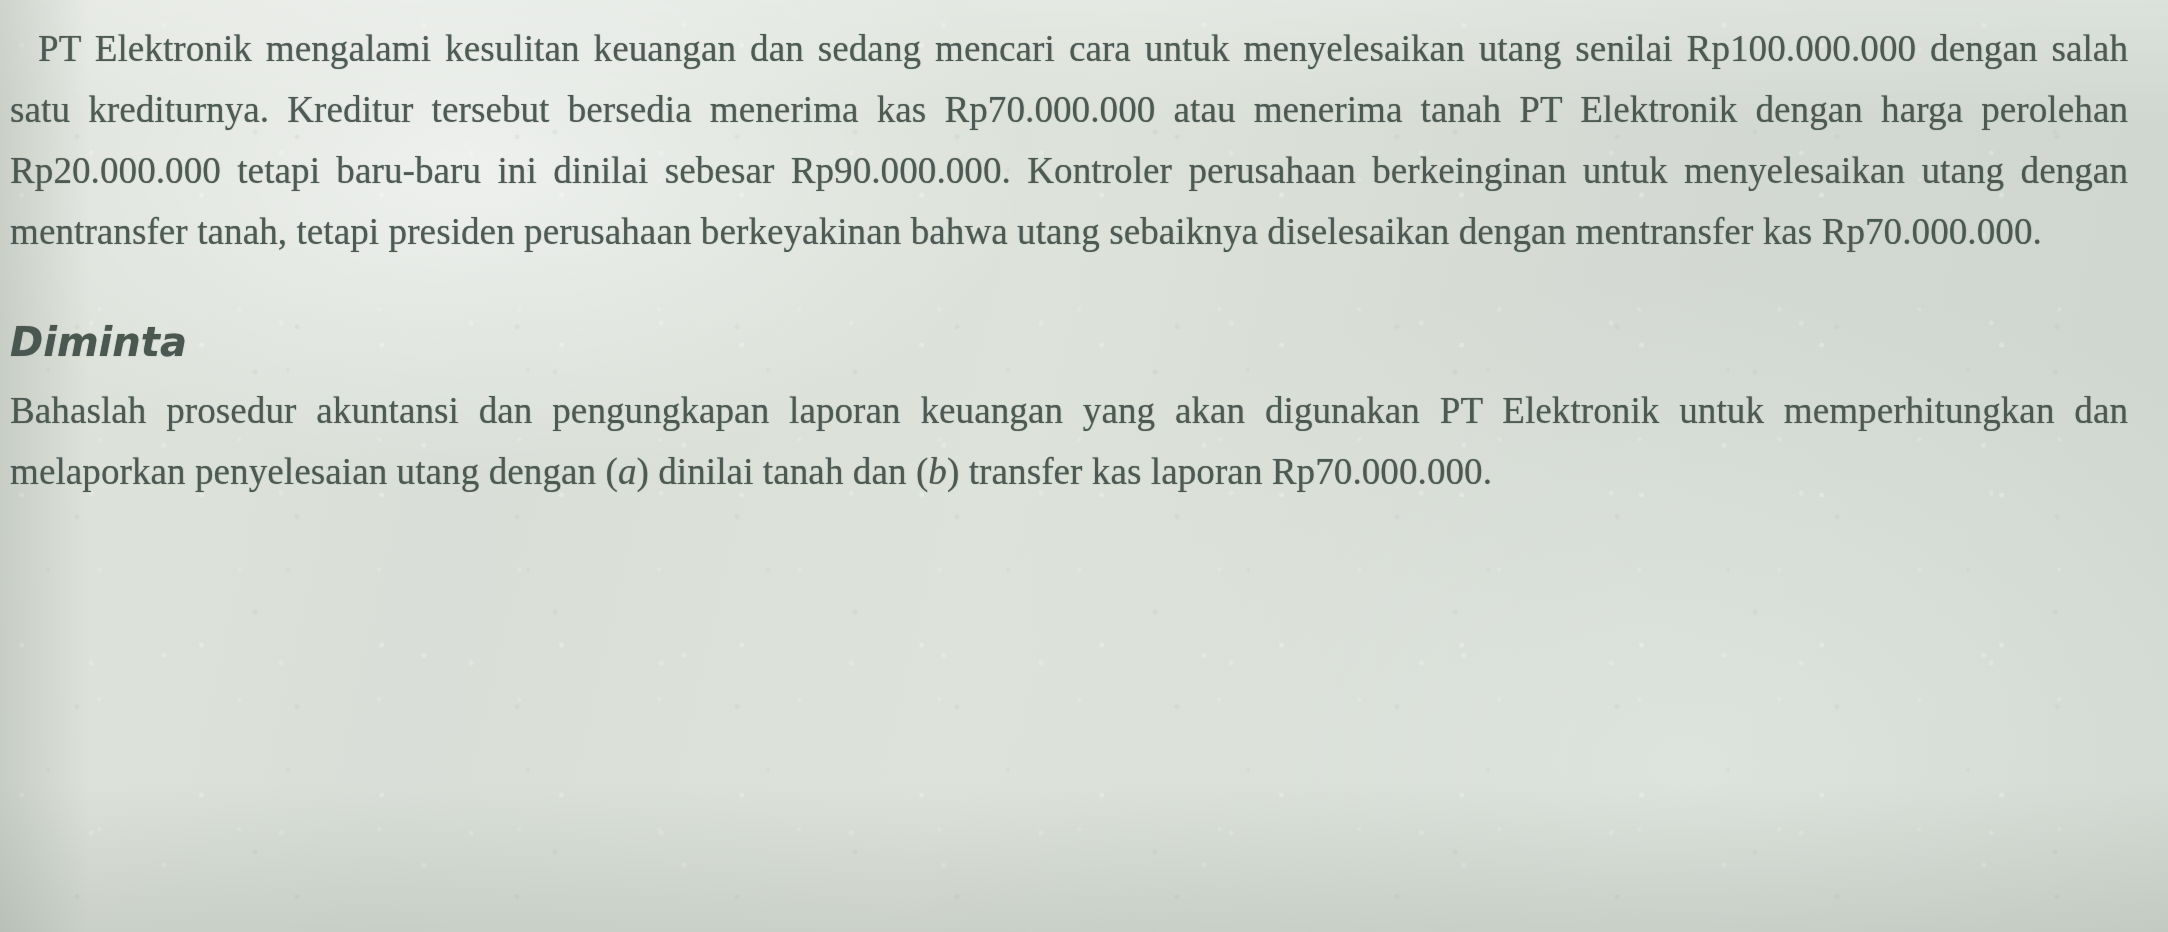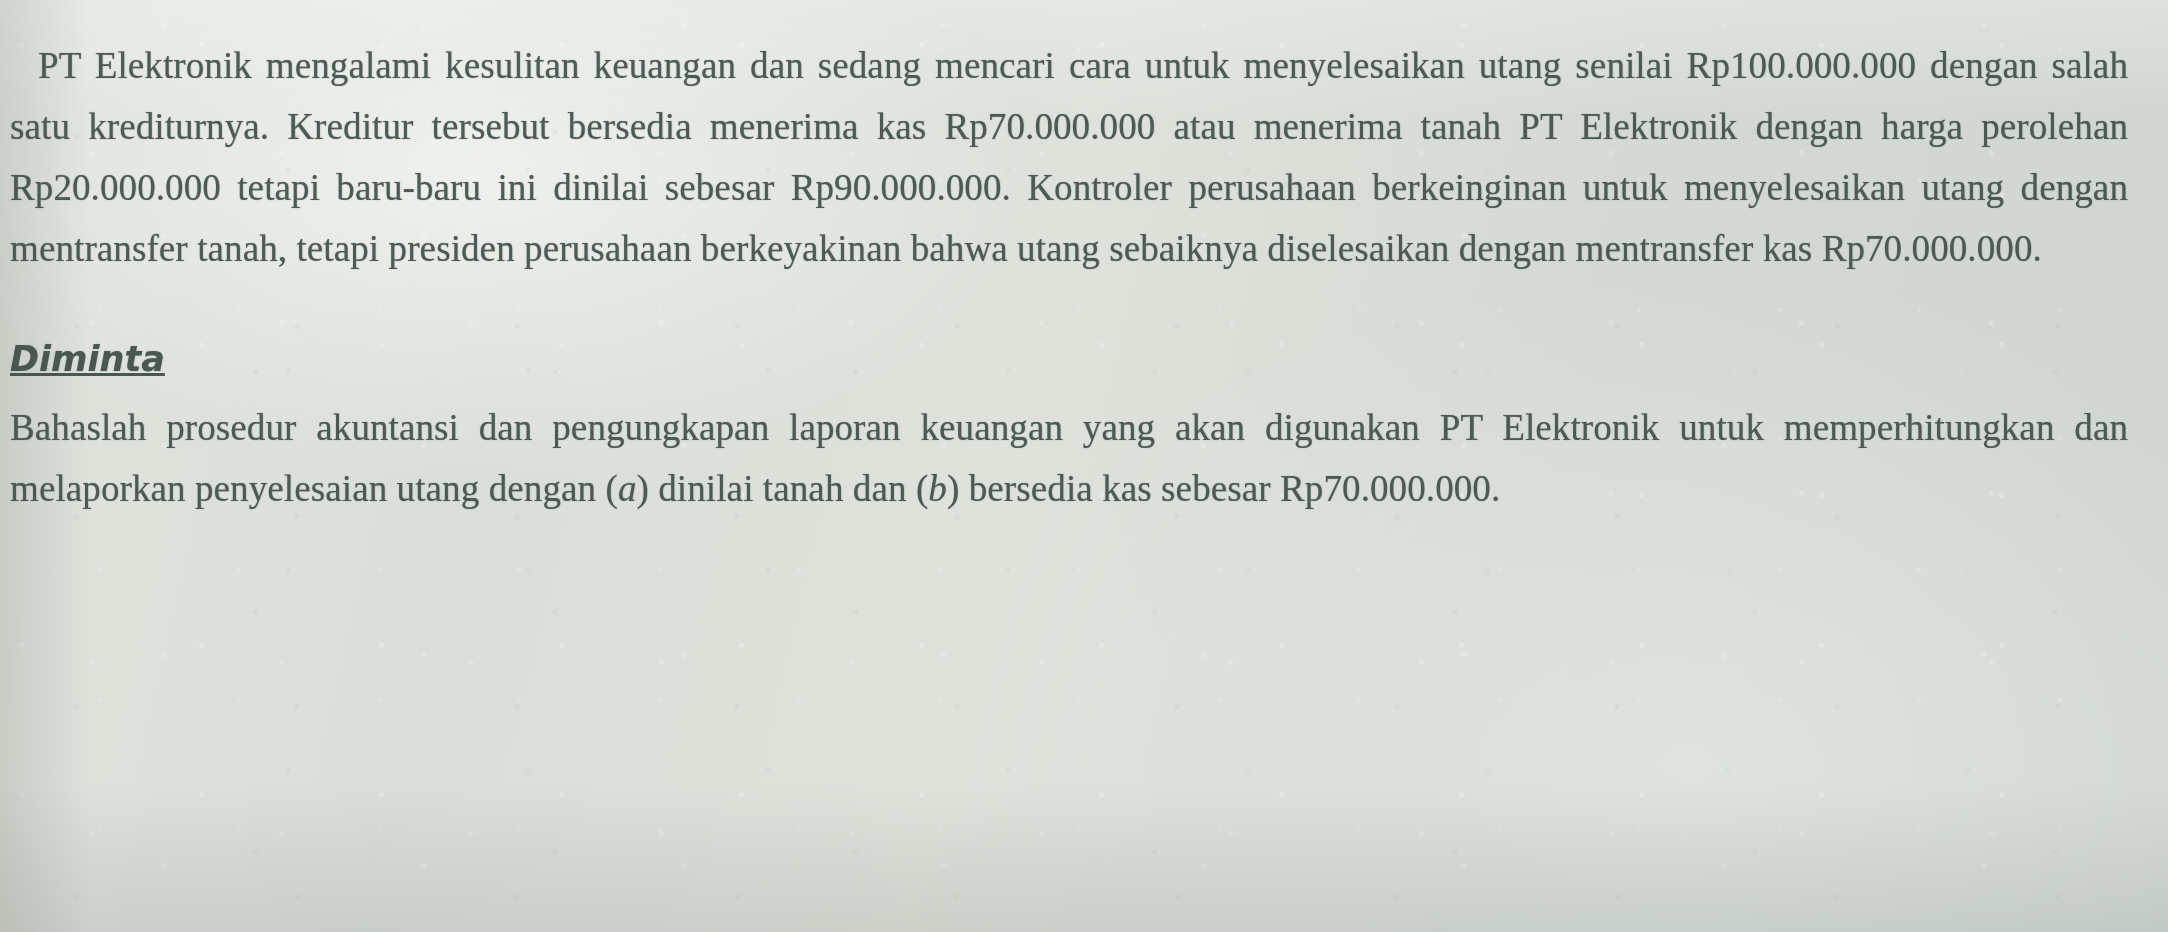--- a/index.html
+++ b/index.html
@@ -51,21 +51,21 @@
     pointer-events: none;
     background:
       linear-gradient(to right, rgba(120,132,120,0.22) 0px, rgba(120,132,120,0.0) 90px),
       linear-gradient(to bottom, rgba(255,255,255,0.25) 0px, rgba(255,255,255,0) 120px),
       linear-gradient(to top, rgba(120,132,120,0.18) 0px, rgba(120,132,120,0) 150px);
   }
 
   .content {
     position: absolute;
     left: 0;
-    top: 17px;
+    top: 0;
     width: 2168px;
     padding: 18px 40px 0 10px;
     box-sizing: border-box;
   }
 
   p.para {
     margin: 0;
     font-size: 37px;
     line-height: 61px;
     color: #43504a;
@@ -79,26 +79,25 @@
   .body-para {
     text-indent: 28px;
   }
 
   .heading {
     margin: 0;
     padding-top: 52px;
     font-family: "DejaVu Sans", sans-serif;
     font-style: italic;
     font-weight: 700;
-    font-size: 35px;
+    font-size: 40px;
     line-height: 56px;
     color: #3f4c46;
     text-shadow: 0 0 1.2px rgba(55,68,62,0.5);
     opacity: 0.92;
-    text-decoration: underline;
   }
 
   .req-para {
     padding-top: 10px;
   }
 
   .it { font-style: italic; }
 </style>
 </head>
 <body>
@@ -106,16 +105,16 @@
 <div class="page">
   <div class="grain"></div>
   <div class="vignette"></div>
 
   <div class="content">
 
     <p class="para body-para">PT Elektronik mengalami kesulitan keuangan dan sedang mencari cara untuk menyelesaikan utang senilai Rp100.000.000 dengan salah satu krediturnya. Kreditur tersebut bersedia menerima kas Rp70.000.000 atau menerima tanah PT Elektronik dengan harga perolehan Rp20.000.000 tetapi baru-baru ini dinilai sebesar Rp90.000.000. Kontroler perusahaan berkeinginan untuk menyelesaikan utang dengan mentransfer tanah, tetapi presiden perusahaan berkeyakinan bahwa utang sebaiknya diselesaikan dengan mentransfer kas Rp70.000.000.</p>
 
     <p class="heading">Diminta</p>
 
-    <p class="para req-para"><span>Bahaslah prosedur akuntansi dan pengungkapan laporan keuangan yang akan digunakan PT Elektronik untuk memperhitungkan dan melaporkan penyelesaian utang dengan (</span><span class="it">a</span><span>) dinilai tanah dan (</span><span class="it">b</span><span>) bersedia kas sebesar Rp70.000.000.</span></p>
+    <p class="para req-para"><span>Bahaslah prosedur akuntansi dan pengungkapan laporan keuangan yang akan digunakan PT Elektronik untuk memperhitungkan dan melaporkan penyelesaian utang dengan (</span><span class="it">a</span><span>) dinilai tanah dan (</span><span class="it">b</span><span>) transfer kas laporan Rp70.000.000.</span></p>
 
   </div>
 </div>
 
 </body></html>

